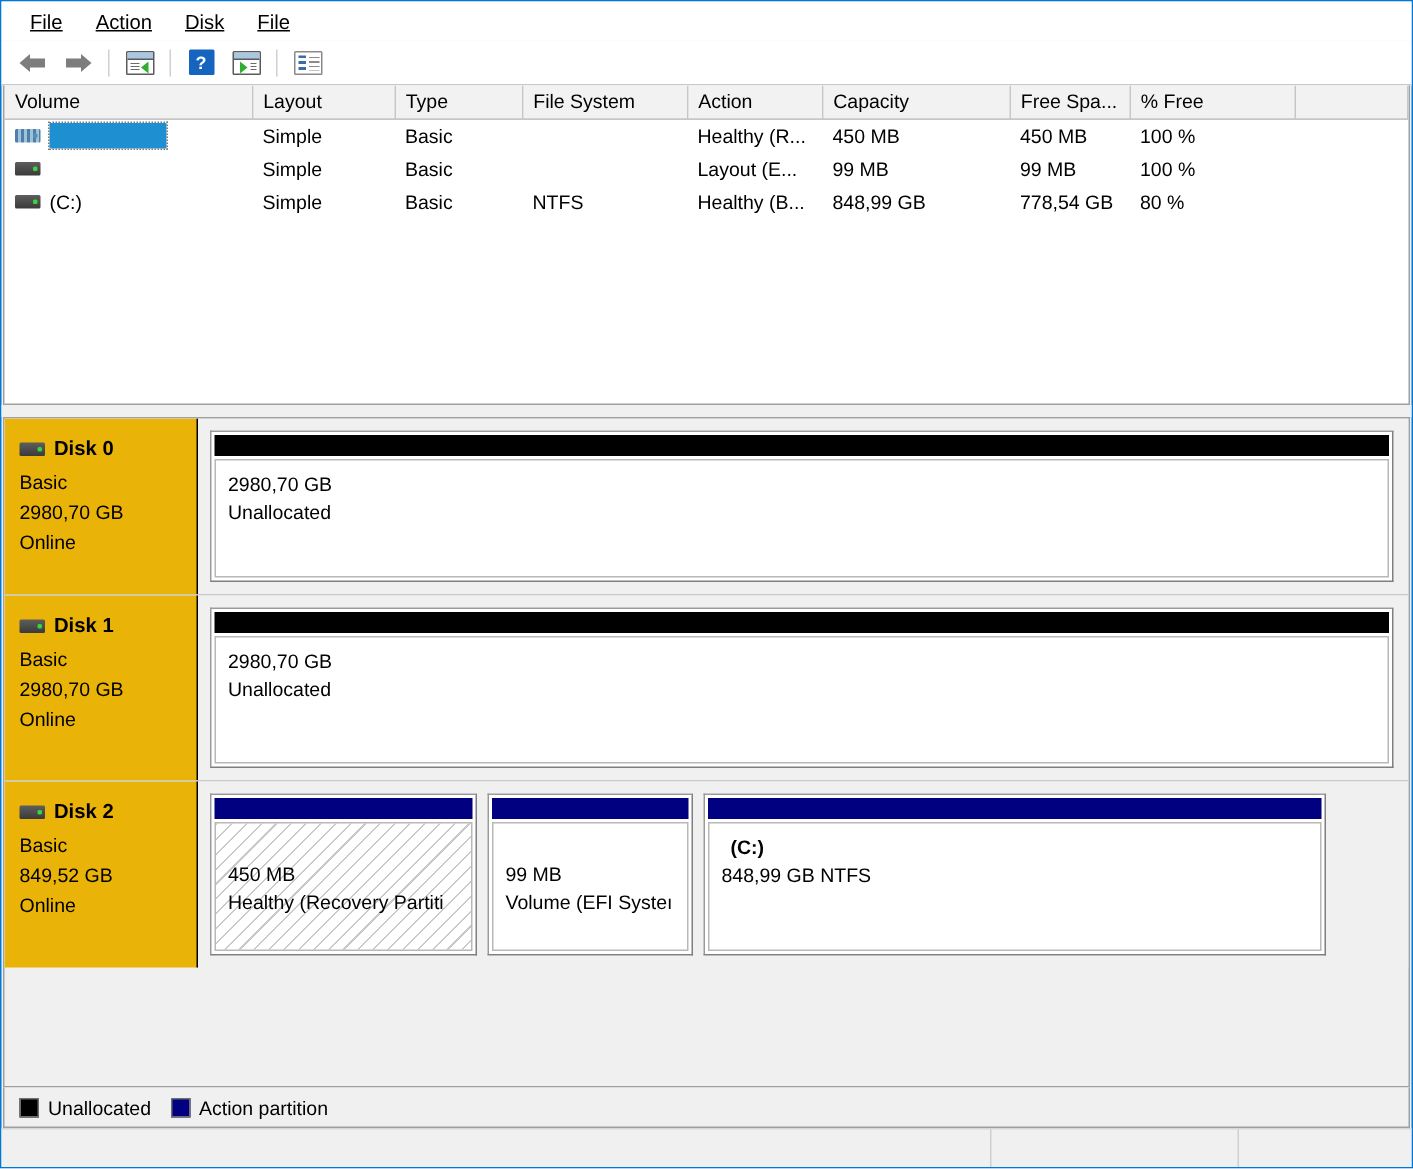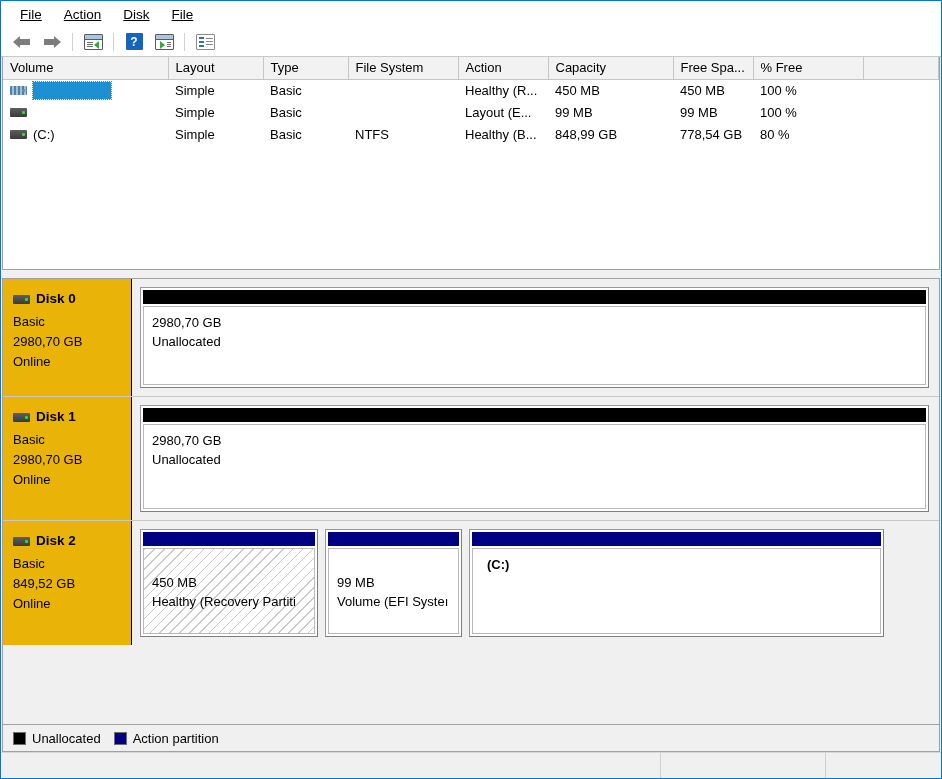--- a/index.html
+++ b/index.html
@@ -445,20 +445,21 @@
           <div class="inner">
             <div style="height:18px"></div>
             <div>99 MB</div>
             <div>Volume (EFI Systeı</div>
           </div>
         </div>
         <div class="part" style="width:415px;flex:0 0 415px">
           <div class="cap blue"></div>
           <div class="inner">
             <div class="lbl">(C:)</div>
+            <div>848,99 GB NTFS</div>
           </div>
         </div>
         <div class="spacer-cell"></div>
       </div>
     </div>
 
   </div>
 
   <div class="legend">
     <div class="lgitem">

